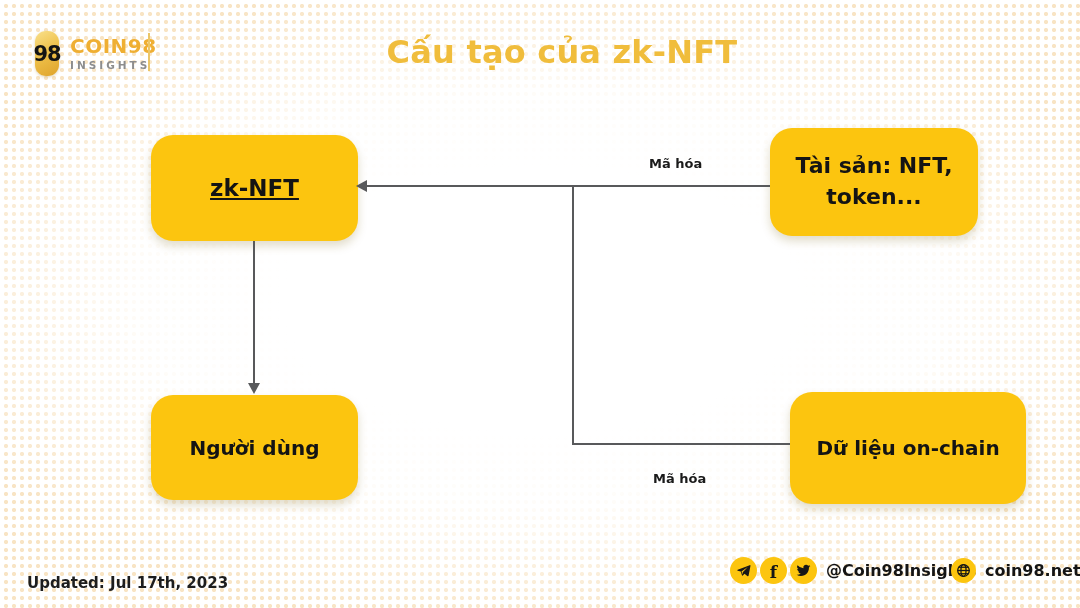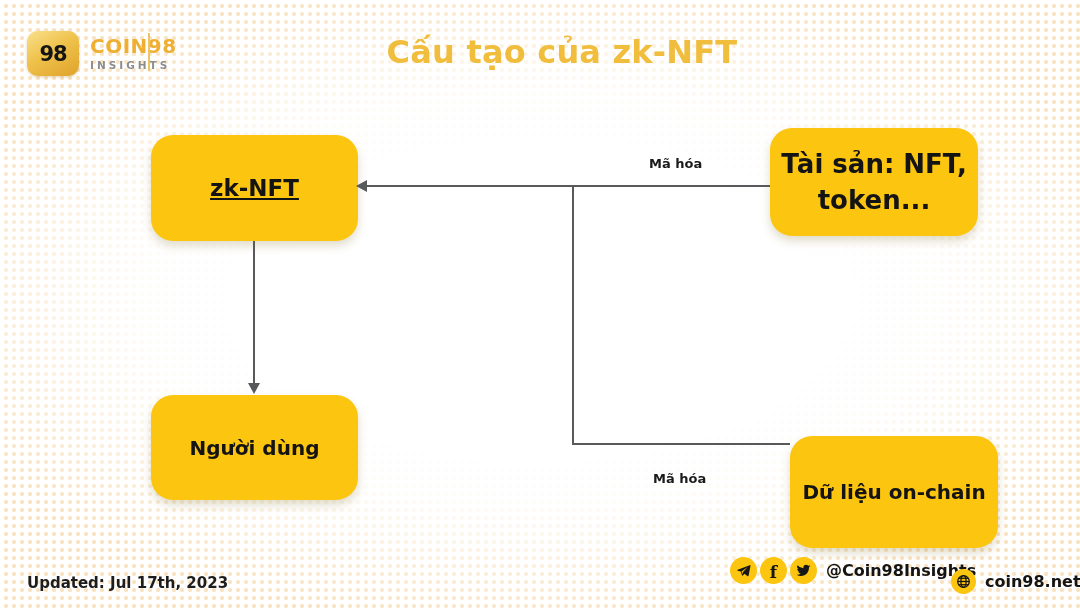--- a/index.html
+++ b/index.html
@@ -18,48 +18,49 @@
   }
   .bg-fade{
     position:absolute;inset:0;
     background:radial-gradient(ellipse 640px 330px at 540px 300px,
       #ffffff 0%, #ffffff 40%, rgba(255,255,255,0.9) 62%, rgba(255,255,255,0) 100%);
   }
 
   
   .logo-wrap{position:absolute;left:27px;top:31px;display:flex;align-items:center;gap:11px;}
   .logo-badge{
-    width:52px;height:45px;border-radius:11px;
+    width:24px;height:45px;border-radius:11px;
     background:linear-gradient(150deg,#F9E08C 0%,#EFC24C 45%,#DFA32A 100%);
     display:flex;align-items:center;justify-content:center;
     font-size:21px;font-weight:800;color:#141414;letter-spacing:-1px;
     box-shadow:0 1px 3px rgba(150,110,20,.3);
+    margin-left:8px;
   }
   .logo-text{display:flex;flex-direction:column;line-height:1.05;}
   .logo-name{font-size:20px;font-weight:700;color:#EFAF33;letter-spacing:.5px;}
   .logo-tagline{font-size:10.5px;font-weight:600;color:#8d8d8d;letter-spacing:3px;margin-top:3px;}
   .logo-divider{position:absolute;left:148px;top:33px;width:2px;height:38px;background:#EBC668;}
 
   .page-title{
     position:absolute;left:44px;right:0;top:33px;text-align:center;
     font-size:32px;font-weight:700;color:#F0BD3C;letter-spacing:.2px;
   }
 
   
   .node{
     position:absolute;background:#FCC50F;border-radius:22px;
     display:flex;flex-direction:column;align-items:center;justify-content:center;
     font-weight:700;color:#141414;text-align:center;
     box-shadow:0 5px 10px rgba(120,95,15,.22);
     line-height:1.4;
   }
   .node-zknft {left:151px;top:135px;width:207px;height:106px;font-size:23px;text-decoration:underline;}
-  .node-assets{left:770px;top:128px;width:208px;height:108px;font-size:26px;}
+  .node-assets{left:770px;top:128px;width:208px;height:108px;font-size:22px;}
   .node-user  {left:151px;top:395px;width:207px;height:105px;font-size:20px;}
-  .node-data  {left:790px;top:392px;width:208px;height:112px;font-size:20px;margin-top:44px;}
+  .node-data  {left:790px;top:392px;width:236px;height:112px;font-size:20px;}
 
   .edge{position:absolute;background:#58595B;}
   .edge-h-top   {left:366px;top:185px;width:404px;height:2px;}
   .edge-v-mid   {left:572px;top:185px;width:2px;height:260px;}
   .edge-h-bottom{left:572px;top:443px;width:218px;height:2px;}
   .edge-v-left  {left:253px;top:241px;width:2px;height:144px;}
   .arrowhead{position:absolute;width:0;height:0;background:none;}
   .arrow-left{left:356px;top:180px;border-top:6px solid transparent;border-bottom:6px solid transparent;border-right:11px solid #58595B;}
   .arrow-down{left:248px;top:383px;border-left:6px solid transparent;border-right:6px solid transparent;border-top:11px solid #58595B;}
 
@@ -70,21 +71,21 @@
   
   .updated{position:absolute;left:27px;top:574px;font-size:15px;font-weight:700;color:#1d1d1d;}
   .social{position:absolute;left:730px;top:557px;display:flex;align-items:center;gap:3px;}
   .icon-circle{
     width:27px;height:27px;border-radius:50%;background:#FCC50F;
     display:flex;align-items:center;justify-content:center;flex:0 0 auto;
   }
   .icon-circle svg{display:block;}
   .fb-glyph{font-size:17px;font-weight:800;color:#161616;line-height:1;margin-top:3px;font-family:"DejaVu Serif","Liberation Serif",serif;}
   .handle{font-size:16px;font-weight:700;color:#141414;margin-left:6px;}
-  .website-wrap{position:absolute;left:951px;top:558px;display:flex;align-items:center;gap:9px;margin-top:11px;}
+  .website-wrap{position:absolute;left:951px;top:558px;display:flex;align-items:center;gap:9px;}
   .website-wrap .icon-circle{width:25px;height:25px;}
   .website{font-size:16px;font-weight:700;color:#141414;}
 </style>
 </head>
 <body>
 
 <div class="bg-dots"></div>
 <div class="bg-fade"></div>
 
 <div class="logo-wrap">

